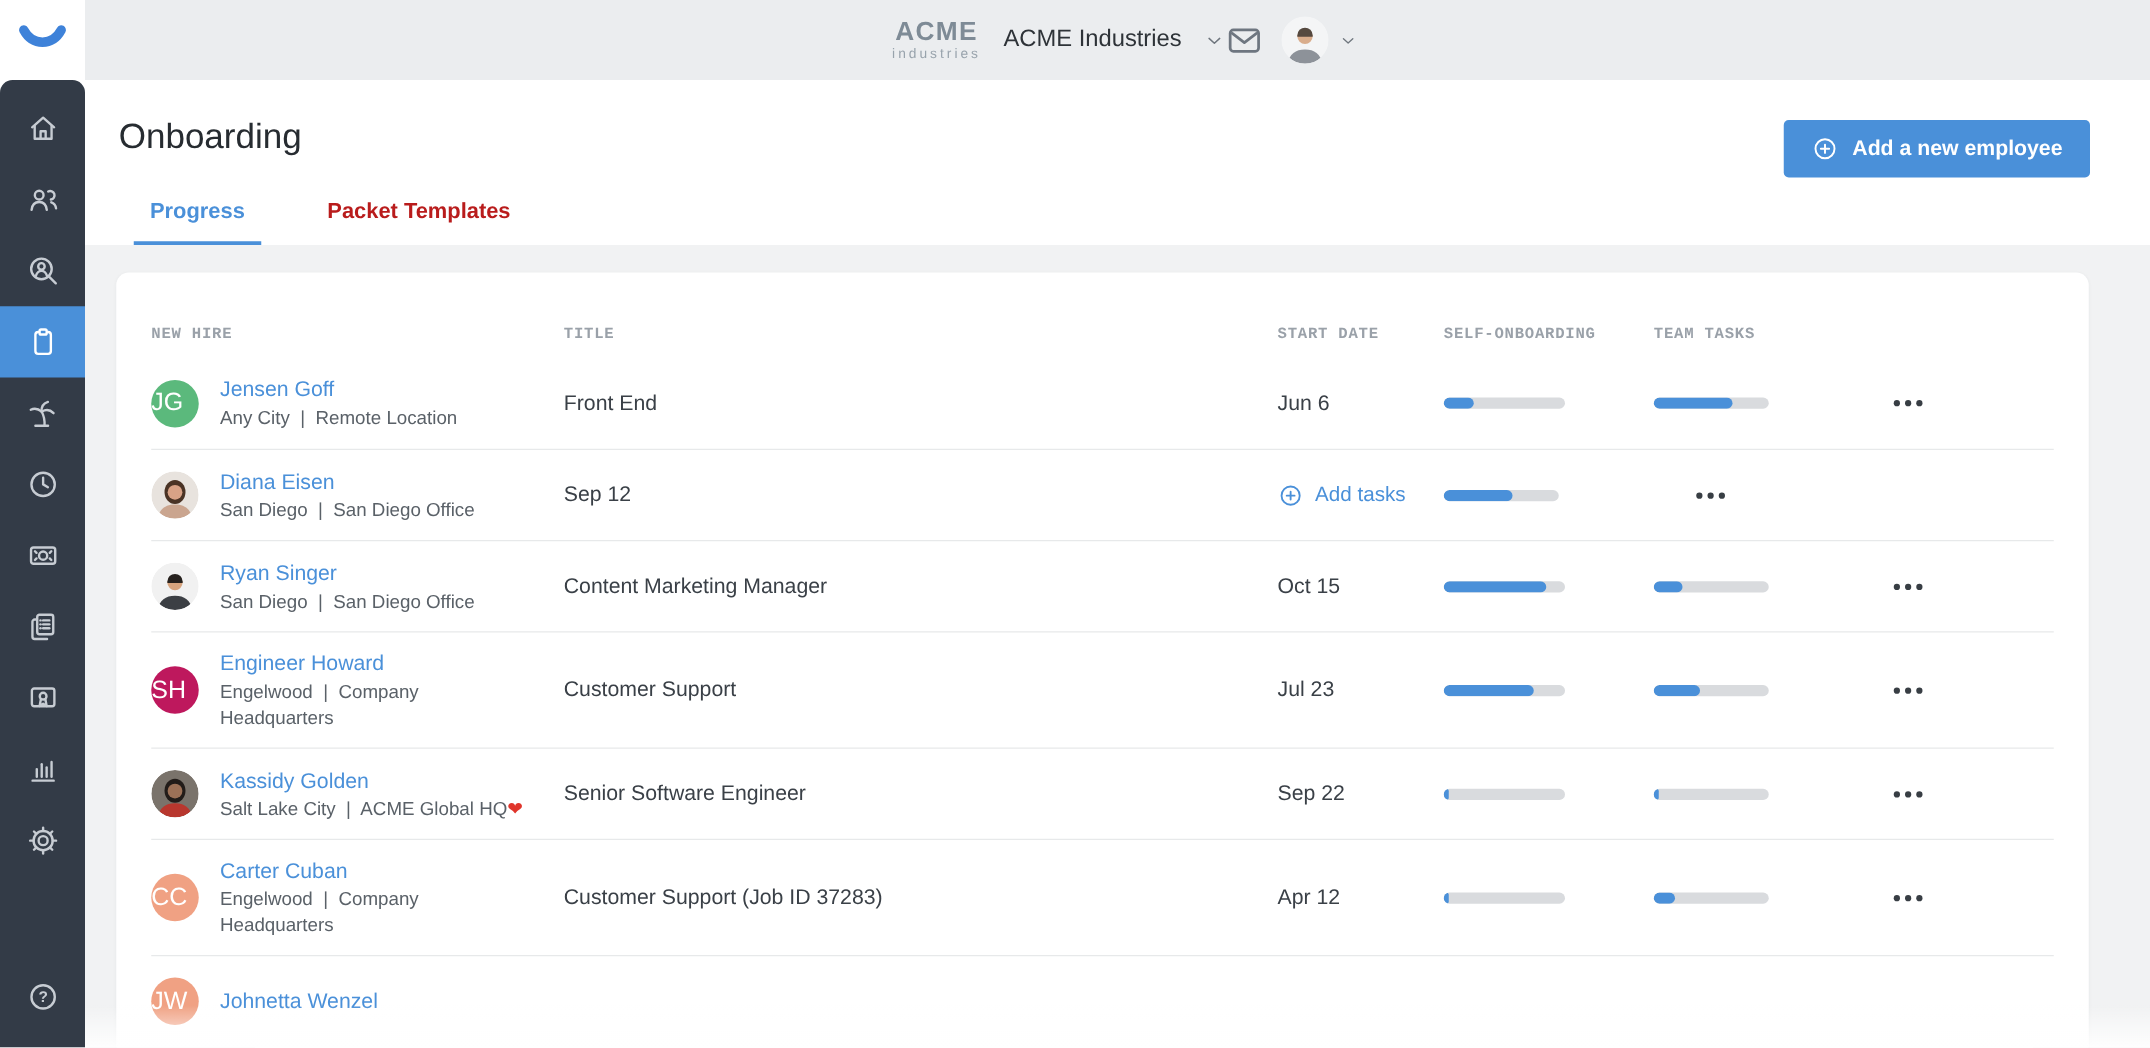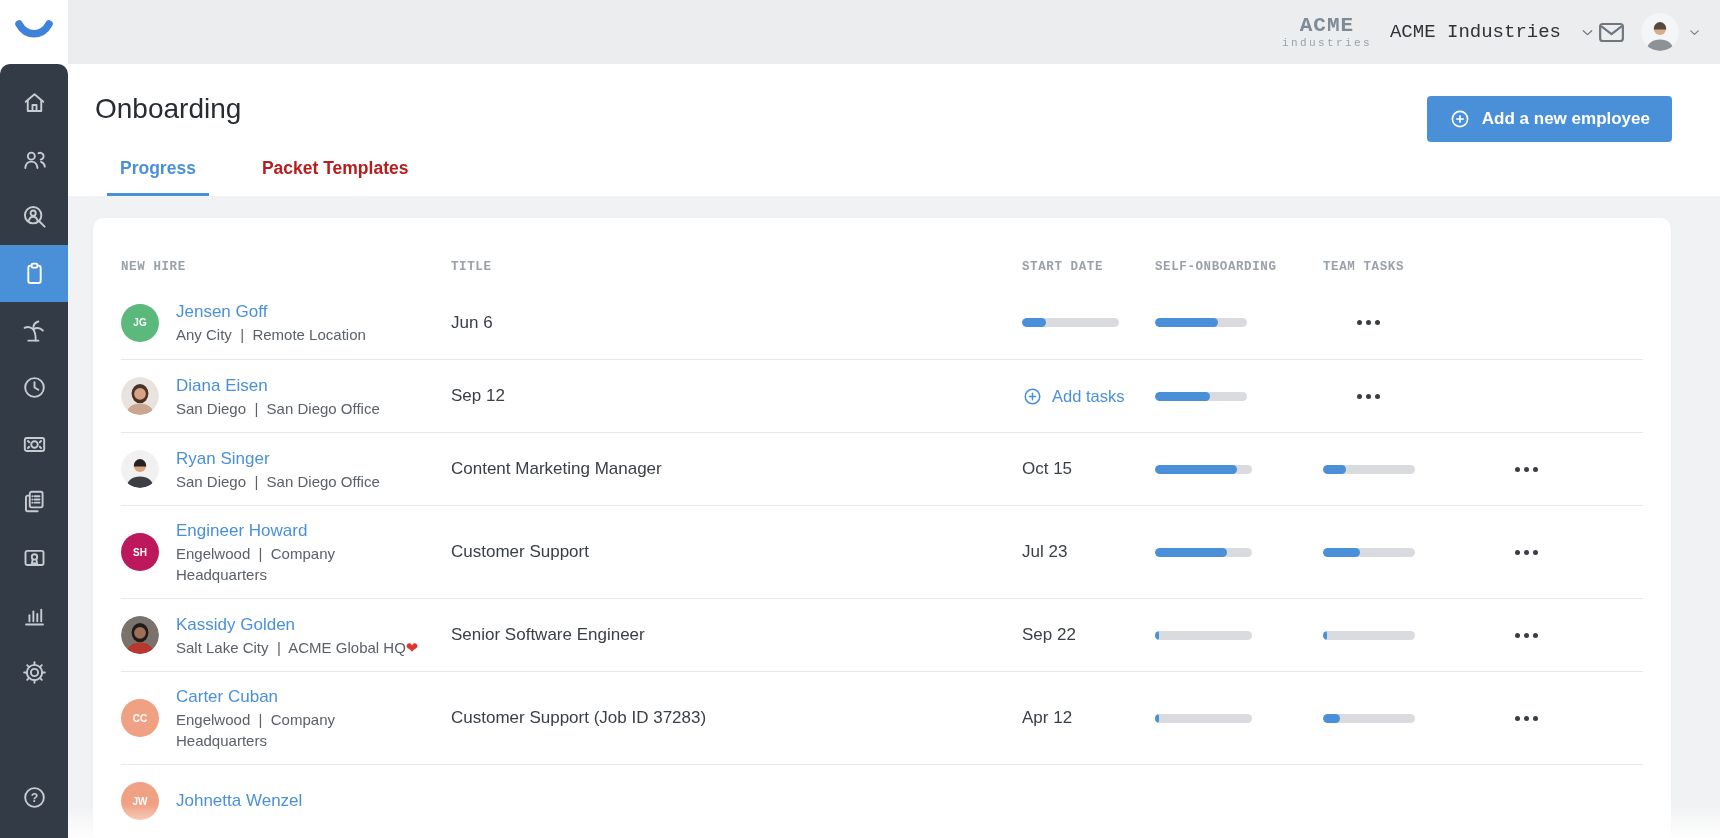--- a/index.html
+++ b/index.html
@@ -18,21 +18,21 @@
   .nav-item { width:68px; height:57px; display:flex; align-items:center; justify-content:center; color:#c7ccd3; cursor:pointer; }
   .nav-item svg { width:27px; height:27px; }
   .nav-item.active { background:#4a90d9; color:#fff; }
   .nav-item .fillbg { fill:#333b47; }
   .nav-item.active .fillbg { fill:#4a90d9; }
   .nav-help { margin-top:auto; margin-bottom:12px; }
 
   
   .main { flex:1; display:flex; flex-direction:column; min-width:0; }
 
-  .topbar { height:64px; flex:0 0 64px; background:#ebedef; display:flex; align-items:center; justify-content:flex-end; padding:0 18px 0 30px;font-family:Liberation Mono, monospace; }
+  .topbar { height:64px; flex:0 0 64px; background:#ebedef; display:flex; align-items:center; justify-content:center; padding:0 18px 0 30px; }
   .brand { display:flex; align-items:center; gap:18px; cursor:pointer; }
   .acme-logo { text-align:center; line-height:1; }
   .acme-logo .l1 { font-size:21px; font-weight:800; color:#7e8b96; letter-spacing:1px; }
   .acme-logo .l2 { font-size:11px; letter-spacing:2.4px; color:#98a3ac; margin-top:2px; }
   .company-name { font-size:19px; color:#2e3338; }
   .chev { color:#6f767e; display:flex; }
   .topbar-right { display:flex; align-items:center; gap:14px; }
   .mail-btn { color:#6e7680; display:flex; cursor:pointer; }
   .profile-menu { display:flex; align-items:center; gap:8px; cursor:pointer; }
   .tb-avatar { width:38px; height:38px; border-radius:50%; overflow:hidden; display:block; }
@@ -51,22 +51,22 @@
   .card { background:#fff; border-radius:10px 10px 0 0; height:110%; padding:0 28px; box-shadow:0 1px 3px rgba(40,50,60,.05); }
 
   .grid { display:grid; grid-template-columns:330px 571px 133px 168px 158px 1fr; align-items:center; }
   .thead { padding-top:42px; padding-bottom:12px;font-family:Liberation Mono, monospace; }
   .th { font-size:12.5px; font-weight:700; color:#9aa1a9; letter-spacing:.6px; }
 
   .row { padding:13px 0; min-height:73px; }
   .row + .row { border-top:1px solid #e7e9ea; }
 
   .newhire { display:flex; align-items:center; gap:17px; padding-right:20px; }
-  .avatar { width:38px; height:38px; flex:0 0 38px; border-radius:50%; display:flex; align-items:center; justify-content:center;
-    color:#fff; font-size:10px; font-weight:700; overflow:hidden; }
+  .avatar { width:38px; height:38px; flex:0 0 38px; border-radius:50%; display:flex; align-items:center; justify-content:flex-start;
+    color:#fff; font-size:20px; font-weight:400; overflow:hidden; }
   .avatar svg { display:block; }
   .emp-name { color:#4a90d9; font-size:17px; line-height:24px; cursor:pointer; }
   .emp-loc { font-size:15px; color:#5a6168; line-height:21px; white-space:pre-wrap; }
   .heart { color:#e0352b; }
 
   .cell-title, .cell-date { font-size:17px; color:#3a4047; }
 
   .bar { height:9px; border-radius:5px; background:#d9dbde; overflow:hidden; }
   .bar-self { width:97px; }
   .bar-team { width:92px; }
@@ -278,20 +278,21 @@
             <div class="row grid">
               <div class="newhire">
                 <span class="avatar" style="background: rgb(91, 185, 124);">
                   <span>JG</span>
                 </span>
                 <div>
                   <div class="emp-name">Jensen Goff</div>
                   <div class="emp-loc">Any City  |  Remote Location</div>
                 </div>
               </div>
+              <div class="cell-title">Front End</div>
               <div class="cell-date">Jun 6</div>
               <div>
                 <div class="bar bar-self">
                   <div class="bar-fill" style="width: 25%;"></div>
                 </div>
               </div>
               <div>
                 <div class="bar bar-team">
                   <div class="bar-fill" style="width: 68%;"></div>
                 </div>

